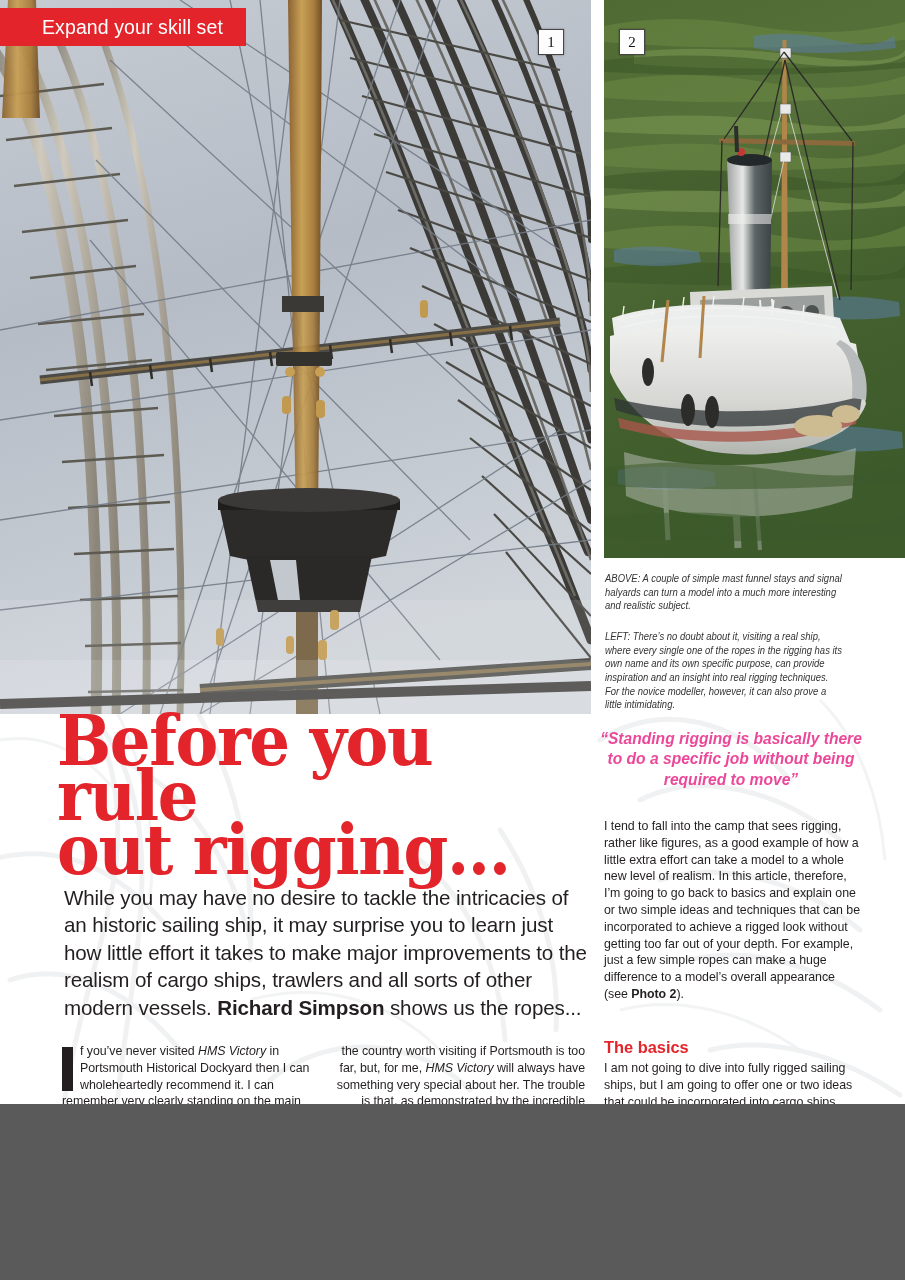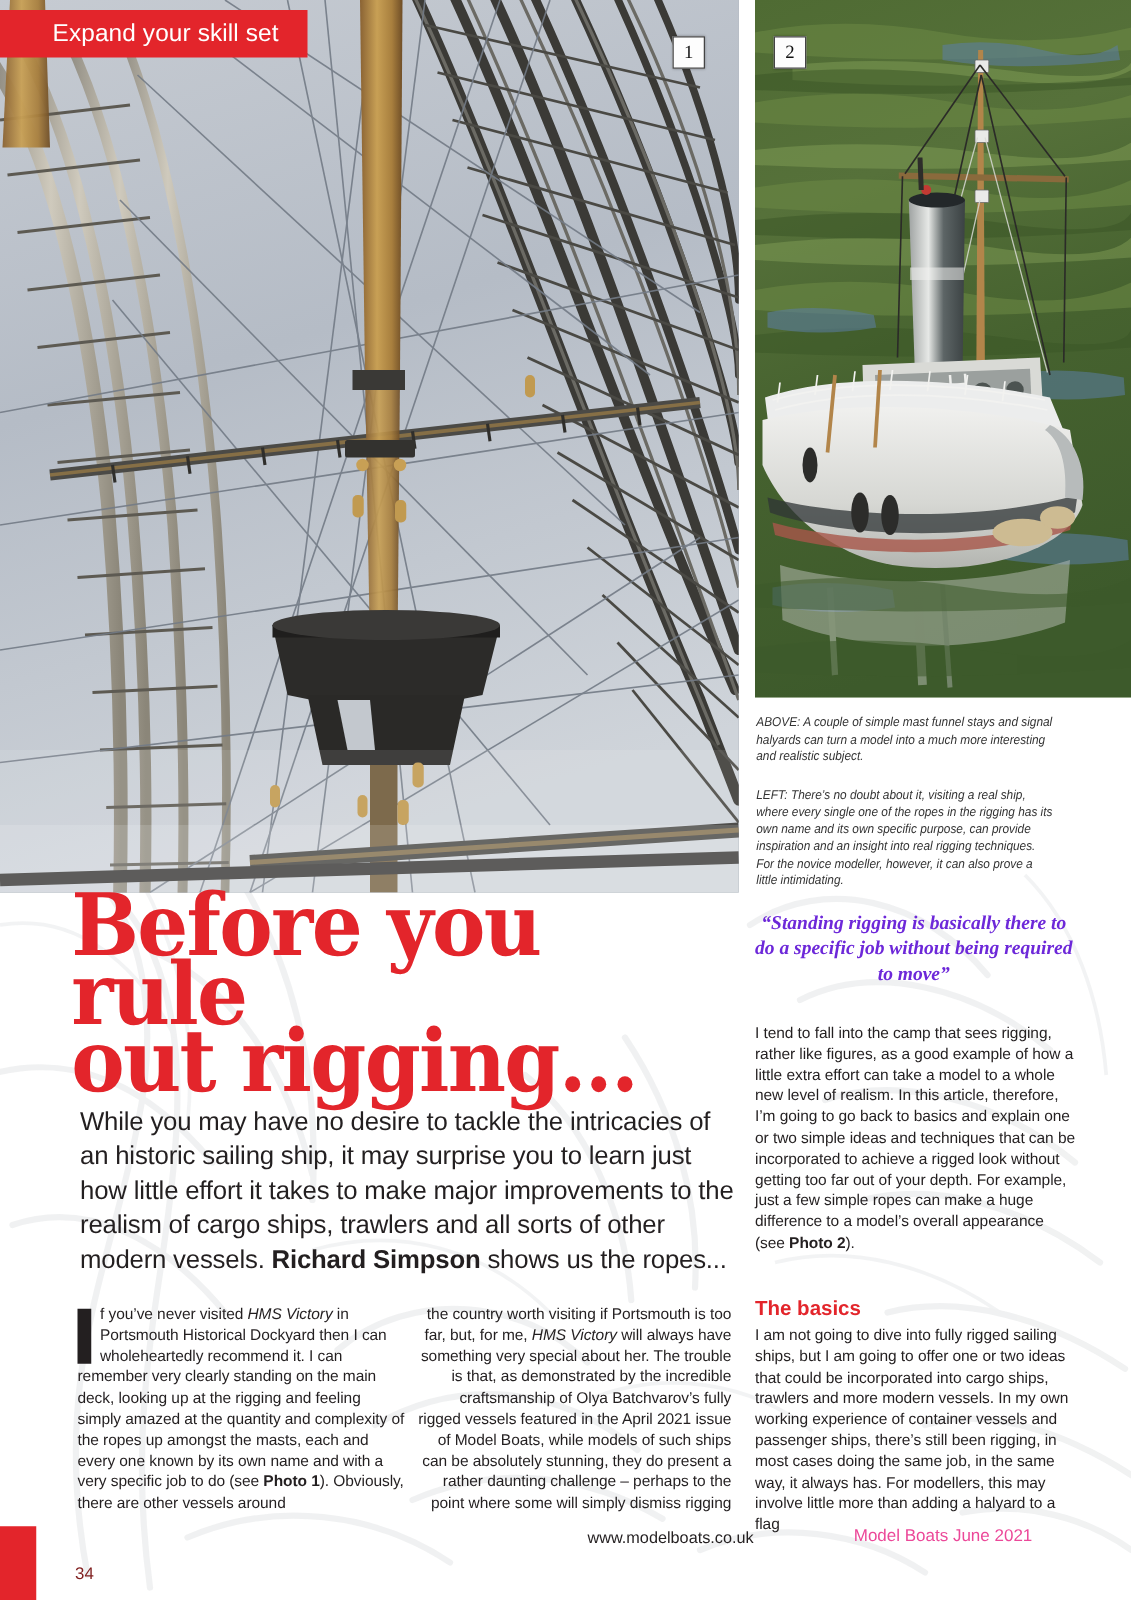--- a/index.html
+++ b/index.html
@@ -1,21 +1,21 @@
 <!DOCTYPE html>
 <html><head>
 <meta charset="utf-8">
 <style>
   * { margin:0; padding:0; box-sizing:border-box; }
   html,body { background:#5a5a5a; }
   body { font-family:"Liberation Sans", sans-serif; }
 
   .page{
     position:relative;
-    width:905px; height:1280px;
+    width:905px; height:1104px;
     background:#ffffff;
     overflow:hidden;
   }
 
   
   .watermark{
     position:absolute; left:0; top:0; width:905px; height:1280px;
     opacity:.40; pointer-events:none; z-index:0;
   }
 
@@ -73,24 +73,24 @@
   .standfirst{
     position:absolute; left:64px; top:884px; width:530px; z-index:4;
     font-size:20.6px; line-height:1.335; color:#231f20;
     letter-spacing:-.15px;
   }
   .standfirst b{ font-weight:bold; }
 
   
   .pullquote{
     position:absolute; left:600px; top:729px; width:262px; z-index:4;
-    font-family:Liberation Serif, serif;
+    font-family:Liberation Sans, sans-serif;
     font-weight:bold; font-style:italic;
     font-size:15.6px; line-height:1.3; text-align:center;
-    color:#6d28d9;
+    color:#ec4899;
   }
 
   
   .caption{
     position:absolute; left:605px; width:258px; z-index:4;
     font-family:"Liberation Sans", sans-serif;
     font-style:italic; font-size:10.3px; line-height:1.33;
     color:#333; transform:scaleX(.92); transform-origin:left top;
   }
   .caption-above{ top:572px; }

